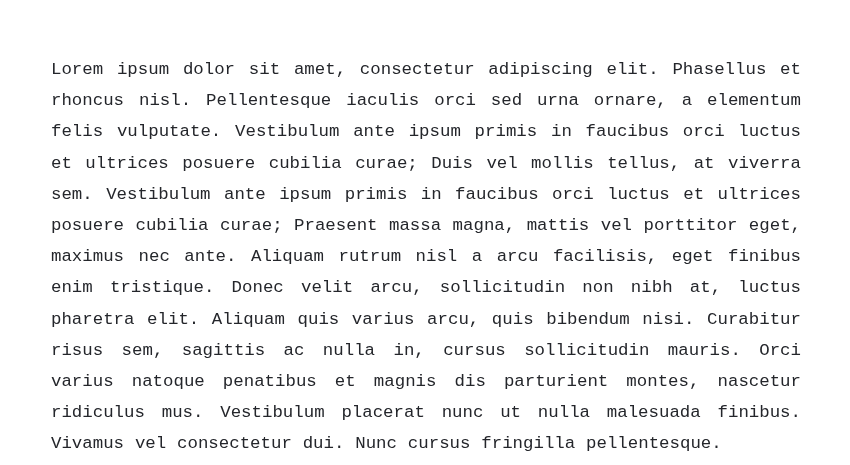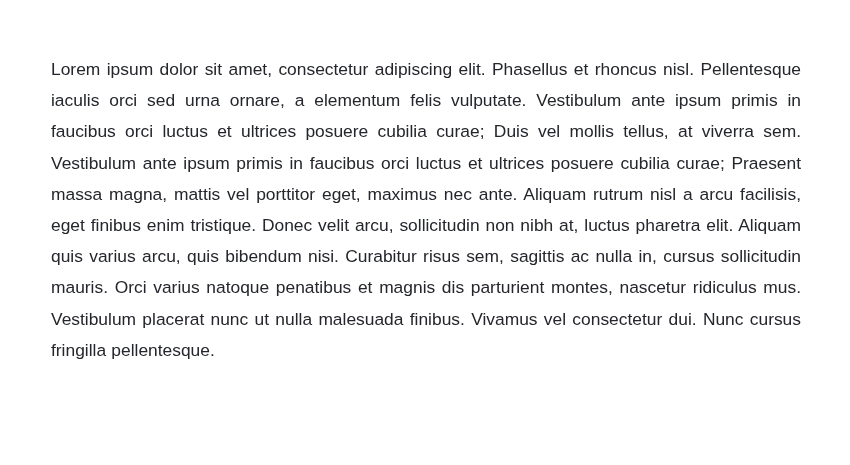--- a/index.html
+++ b/index.html
@@ -21,21 +21,21 @@
     box-sizing: border-box;
   }
   .content {
     position: absolute;
     left: 51px;
     top: 54px;
     width: 750px;
   }
   .body-paragraph {
     margin: 0;
-    font-family: Liberation Sans, sans-serif;
+    font-family: Liberation Mono, monospace;
     font-size: 17.4px;
     line-height: 31.2px;
     color: #24262b;
     text-align: justify;
     text-justify: inter-word;
     hyphens: none;
     word-spacing: 0.4px;
   }
 </style>
 </head>

